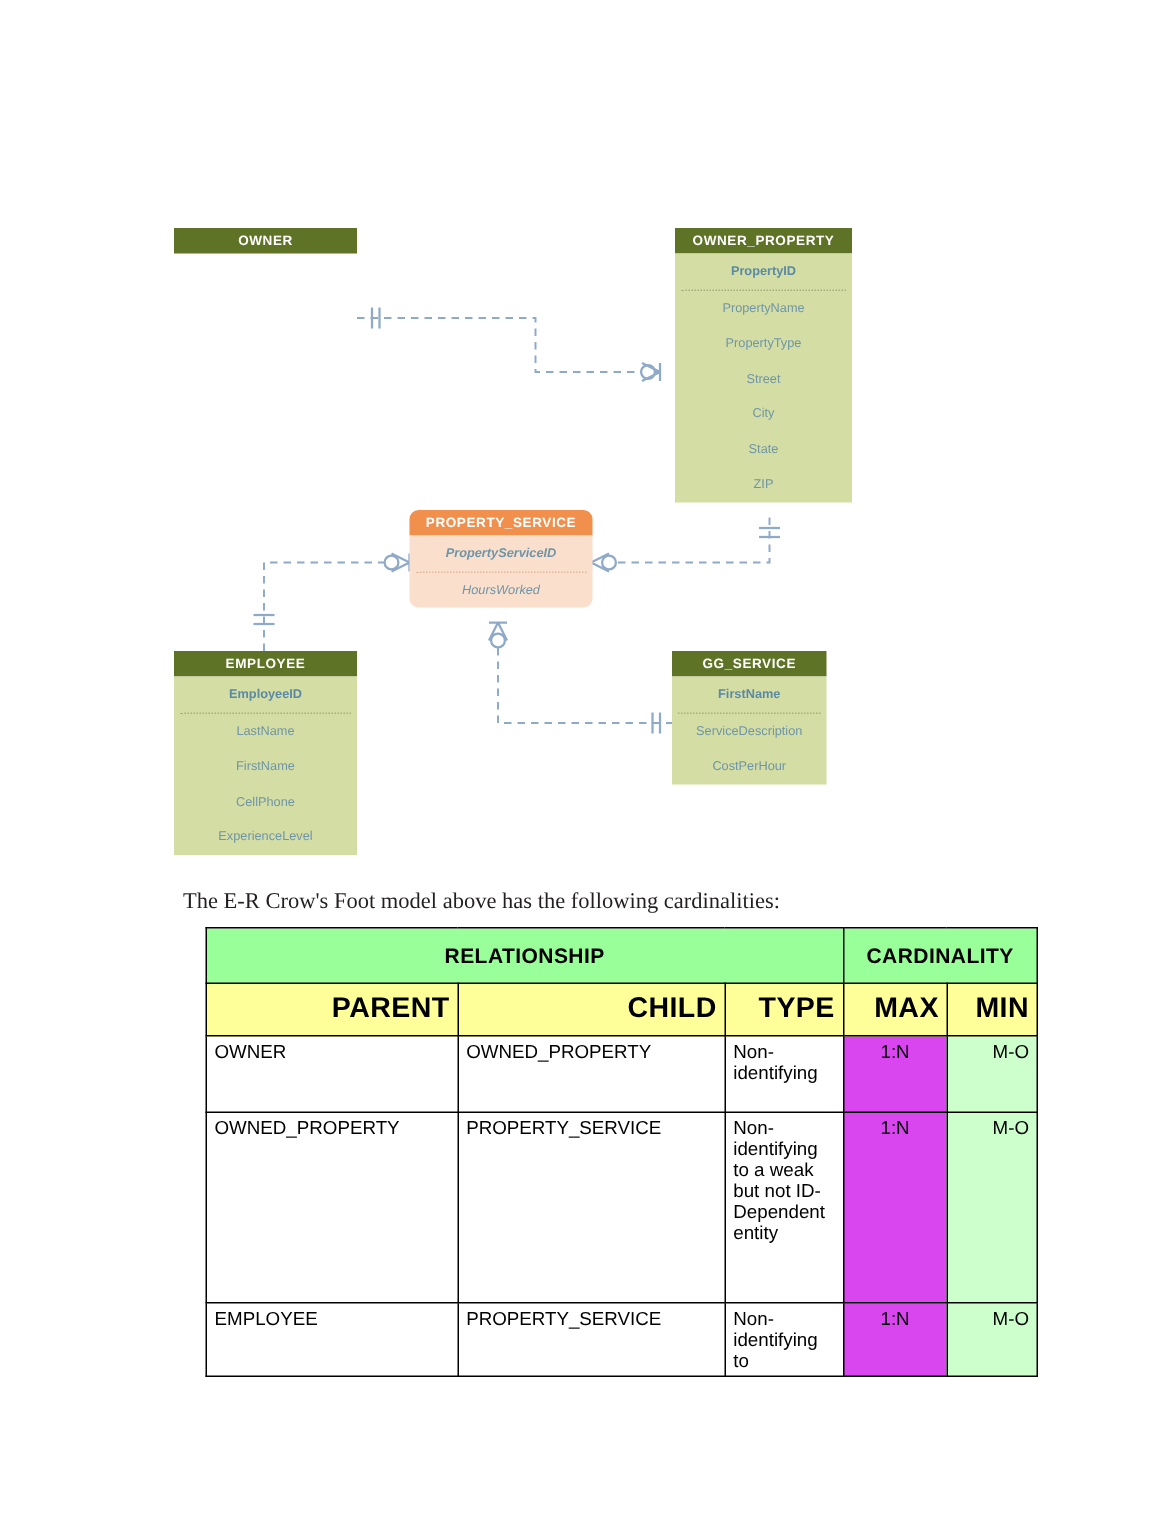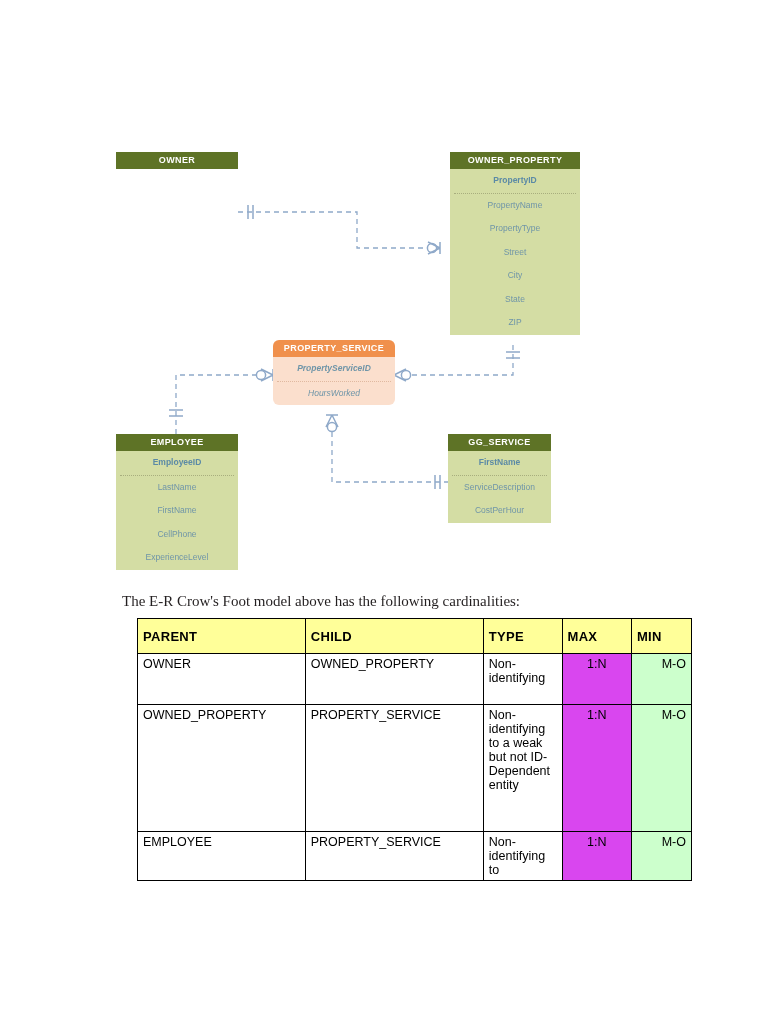--- a/index.html
+++ b/index.html
@@ -114,23 +114,23 @@
     background: #99ff99;
     text-align: center;
     font-weight: bold;
     font-size: 14px;
     height: 30px;
     vertical-align: middle;
     letter-spacing: 0.3px;
   }
   #card-table .sub {
     background: #ffff99;
-    text-align: left;
-    font-weight: bold;
-    font-size: 13px;
+    text-align: right;
+    font-weight: bold;
+    font-size: 19px;
     height: 28px;
     vertical-align: middle;
     letter-spacing: 0.3px;
   }
   #card-table td.max-cell {
     background: #d946ef;
     text-align: center;
     vertical-align: top;
   }
   #card-table td.min-cell {
@@ -191,21 +191,21 @@
 
       <line x1="435" y1="475" x2="435" y2="489"></line>
       <line x1="440" y1="475" x2="440" y2="489"></line>
     </g>
   </svg>
 
   <div class="entity" style="left:116px; top:152px; width:122px;">
     <div class="ent-header">OWNER</div>
   </div>
 
-  <div class="entity" style="left:450px; top:152px; width:130px;">
+  <div class="entity" style="left:450px; top:152px; width:118px;">
     <div class="ent-header">OWNER_PROPERTY</div>
     <div class="ent-body">
       <div class="attr pk">PropertyID</div>
       <div class="pk-sep"></div>
       <div class="attr">PropertyName</div>
       <div class="attr">PropertyType</div>
       <div class="attr">Street</div>
       <div class="attr">City</div>
       <div class="attr">State</div>
       <div class="attr">ZIP</div>
@@ -250,20 +250,24 @@
 <table id="card-table">
   <colgroup>
     <col class="c-parent">
       <col class="c-child">
       <col class="c-type">
     <col class="c-max">
       <col class="c-min">
   </colgroup>
   <tbody>
     <tr>
+      <td class="grp" colspan="3">RELATIONSHIP</td>
+      <td class="grp" colspan="2">CARDINALITY</td>
+    </tr>
+    <tr>
       <td class="sub">PARENT</td>
       <td class="sub">CHILD</td>
       <td class="sub">TYPE</td>
       <td class="sub">MAX</td>
       <td class="sub">MIN</td>
     </tr>
 
     <tr class="r1">
       <td class="body-cell">OWNER</td>
       <td class="body-cell">OWNED_PROPERTY</td>

